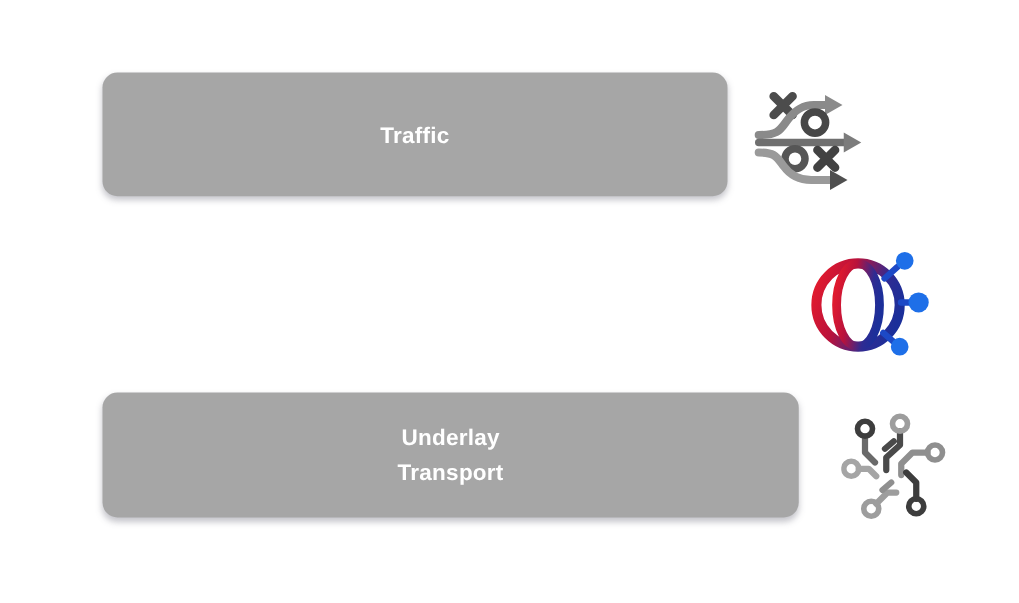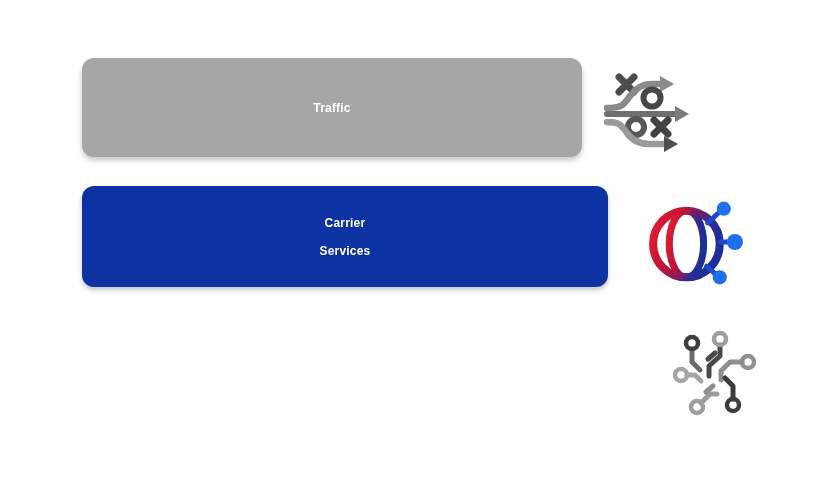--- a/index.html
+++ b/index.html
@@ -16,21 +16,21 @@
     left: 82px;
     border-radius: 12px;
     display: flex;
     flex-direction: column;
     align-items: center;
     justify-content: center;
     box-shadow: 0 3px 5px rgba(90, 90, 105, 0.35);
   }
   .layer-bar .line {
     color: #ffffff;
-    font-size: 12px;
+    font-size: 18px;
     font-weight: bold;
     line-height: 28px;
     text-align: center;
     letter-spacing: 0.2px;
   }
   .bar-gray { background: #a6a6a6; }
   .bar-blue { background: #0d32a3; }
   #bar-traffic   { top: 58px;  width: 500px; height: 99px;  }
   #bar-carrier   { top: 186px; width: 526px; height: 101px; }
   #bar-underlay  { top: 314px; width: 557px; height: 100px; }
@@ -62,24 +62,20 @@
       <polygon points="72,41 86,49 72,57" fill="#7c7c7c"></polygon>
 
       <circle cx="33" cy="62" r="8" stroke="#565656" stroke-width="6"></circle>
       <path d="M51 55 L65 69 M65 55 L51 69" stroke="#424242" stroke-width="7" stroke-linecap="round"></path>
 
       <path d="M4 57 C 17 57 18 60 24 68 C 29 75 36 79 46 79 L61 79" stroke="#9a9a9a" stroke-width="6.5" stroke-linecap="round"></path>
       <polygon points="61,71 75,79 61,87" fill="#4f4f4f"></polygon>
     </svg>
   </div>
 
-  <div id="bar-carrier" class="layer-bar bar-blue">
-    <span class="line">Carrier</span>
-    <span class="line">Services</span>
-  </div>
   <div id="icon-globe" class="icon-box">
     <svg viewBox="0 0 102 92" fill="none" xmlns="http://www.w3.org/2000/svg">
       <defs>
         <linearGradient id="globeGrad" x1="0%" y1="25%" x2="100%" y2="60%">
           <stop offset="0%" stop-color="#e01a2e"></stop>
           <stop offset="35%" stop-color="#b8123c"></stop>
           <stop offset="75%" stop-color="#2f2b92"></stop>
           <stop offset="100%" stop-color="#1b2f9a"></stop>
         </linearGradient>
       </defs>
@@ -94,20 +90,24 @@
       <path d="M65 25 L75 16" stroke="#1d49c6" stroke-width="5" stroke-linecap="round"></path>
       <path d="M78 44 L85 44" stroke="#1d49c6" stroke-width="5" stroke-linecap="round"></path>
       <path d="M64 68 L72 75" stroke="#1d49c6" stroke-width="5" stroke-linecap="round"></path>
 
       <circle cx="81" cy="11" r="7" fill="#1e6fe8"></circle>
       <circle cx="92" cy="44" r="8" fill="#1e6fe8"></circle>
       <circle cx="77" cy="79" r="7" fill="#1e6fe8"></circle>
     </svg>
   </div>
 
+  <div id="bar-underlay" class="layer-bar bar-gray">
+    <span class="line">Underlay</span>
+    <span class="line">Transport</span>
+  </div>
   <div id="icon-circuit" class="icon-box">
     <svg viewBox="0 0 90 90" fill="none" xmlns="http://www.w3.org/2000/svg">
 
       <path d="M47 15 L47 26 L36 36 L36 46" stroke="#4a4a4a" stroke-width="5" stroke-linecap="round" stroke-linejoin="round"></path>
       <path d="M19 19 L19 32 L27 40" stroke="#6a6a6a" stroke-width="5" stroke-linecap="round" stroke-linejoin="round"></path>
       <path d="M69 32 L57 32 L48 41 L48 50" stroke="#8f8f8f" stroke-width="5" stroke-linecap="round" stroke-linejoin="round"></path>
       <path d="M60 69 L60 56 L52 48" stroke="#3d3d3d" stroke-width="5" stroke-linecap="round" stroke-linejoin="round"></path>
       <path d="M28 73 L37 64 L44 64" stroke="#9d9d9d" stroke-width="5" stroke-linecap="round" stroke-linejoin="round"></path>
       <path d="M14 45 L22 45 L28 51" stroke="#a5a5a5" stroke-width="5" stroke-linecap="round" stroke-linejoin="round"></path>
 

